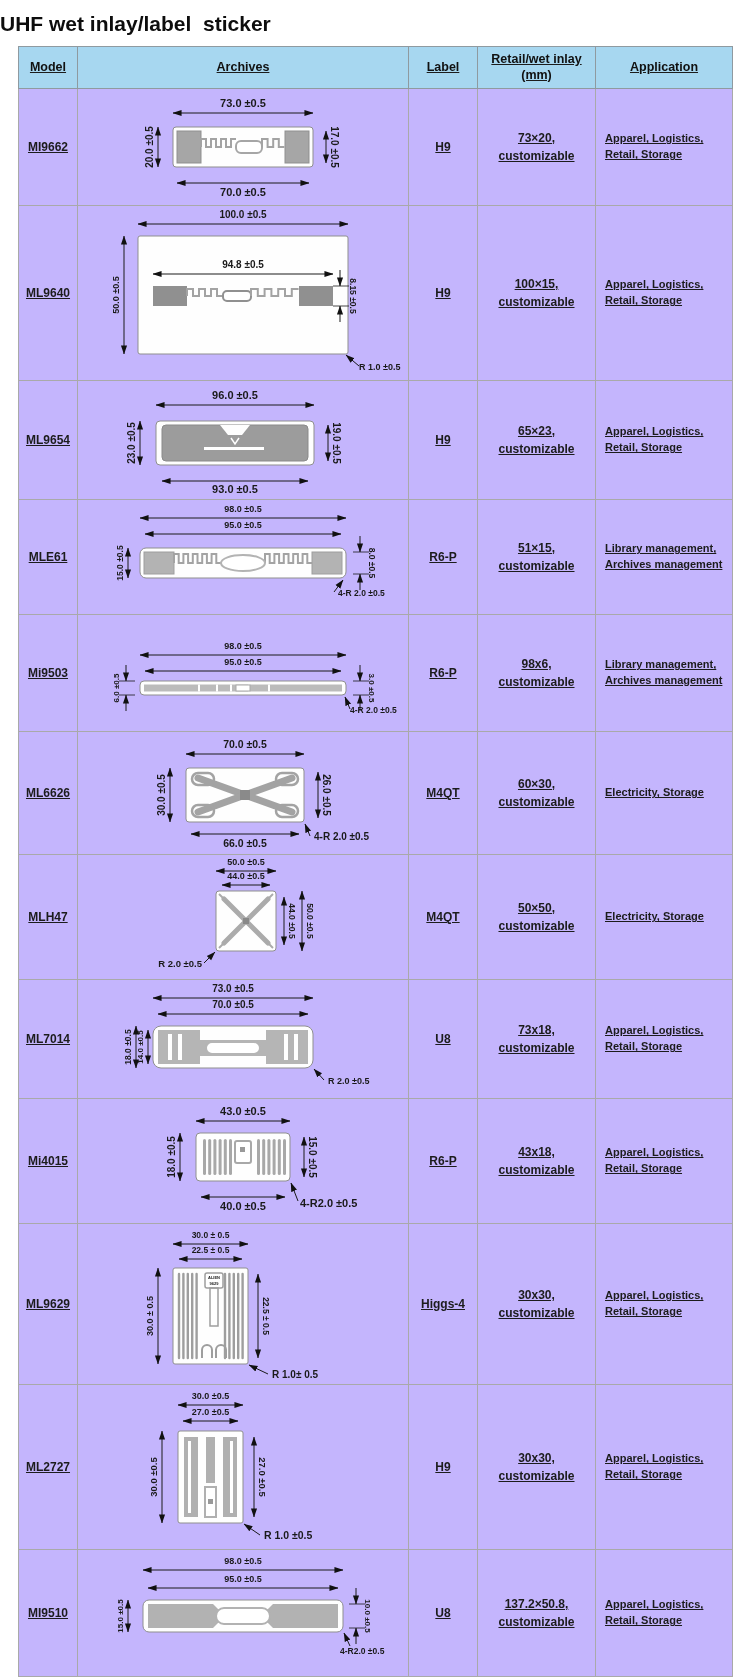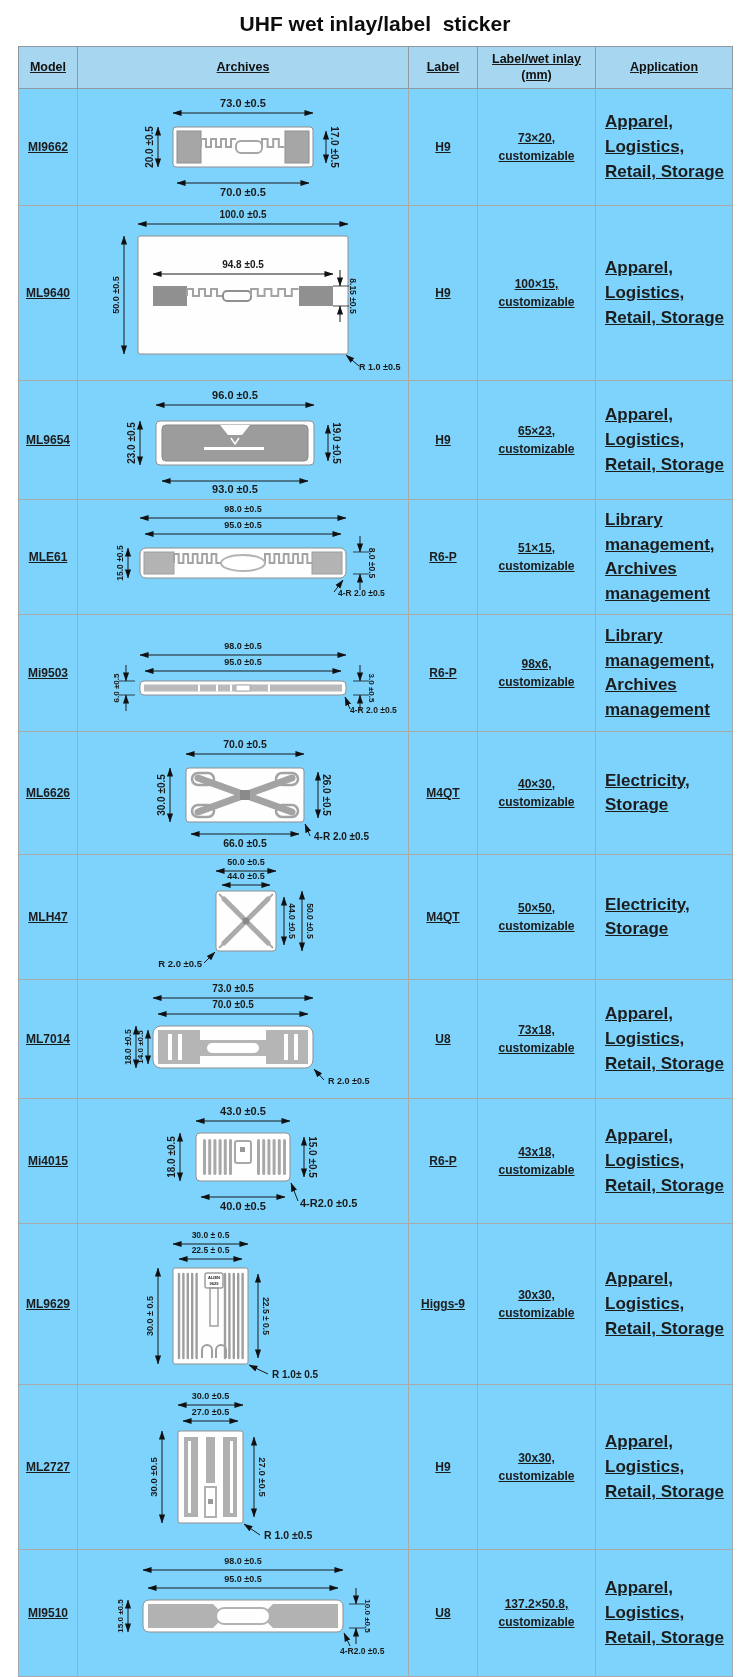--- a/index.html
+++ b/index.html
@@ -1,23 +1,23 @@
 <!DOCTYPE html>
 <html style="--hdr: #a7d7f0;"><head>
 <meta charset="utf-8">
 <style>
   html,body{margin:0;padding:0;background:#ffffff;}
   body{width:750px;font-family:"Liberation Sans",sans-serif;color:#1c1c1c;}
-  .title{text-align:center;font-weight:bold;font-size:21px;padding:12px 0 10px 0;white-space:pre;color:#0d0d0d;}
+  .title{text-align:left;font-weight:bold;font-size:21px;padding:12px 0 10px 0;white-space:pre;color:#0d0d0d;}
   table{border-collapse:collapse;table-layout:fixed;margin-left:18px;width:714px;text-decoration:underline;}
   th{background:var(--hdr,#a7d7f0);border:1px solid #8f9aa0;font-size:12.5px;line-height:1.25;padding:5px 2px;color:#111;}
-  td{border:1px solid #a9a9a9;text-align:center;vertical-align:middle;font-size:12px;font-weight:bold;background:#7dd3fc;}
+  td{border:1px solid #a9a9a9;text-align:center;vertical-align:middle;font-size:12px;font-weight:bold;background:#c4b5fd;}
   td.c-ant{padding:4px 0;}
   td.c-label{line-height:1.55;padding:0 4px;margin-top:33px;}
-  td.c-app{text-align:left;padding:0 4px 0 9px;font-size:17px;line-height:1.45;}
+  td.c-app{text-align:left;padding:0 4px 0 9px;font-size:11px;line-height:1.45;}
   svg.diag{display:block;margin:0 auto;}
   svg text{font-family:"Liberation Sans",sans-serif;fill:#1a1a1a;}
 </style>
 </head>
 <body>
 
 <svg width="0" height="0" style="position:absolute" aria-hidden="true">
   <defs>
     <marker id="ah" viewBox="0 0 10 10" refX="9.5" refY="5" markerWidth="9" markerHeight="9" orient="auto-start-reverse">
       <path d="M0,1.6 L10,5 L0,8.4 z" fill="#111"></path>
@@ -34,21 +34,21 @@
       <col style="width:69px">
       <col style="width:118px">
       <col style="width:137px">
     </colgroup>
   <thead>
     <tr>
       <th>Model</th>
       <th>Archives</th>
       <th>Label</th>
       <th>
-          <div>Label/wet inlay</div>
+          <div>Retail/wet inlay</div>
           <div>(mm)</div>
         </th>
       <th>Application</th>
     </tr>
   </thead>
   <tbody id="tbody">
       <tr>
         <td class="c-model">MI9662</td>
         <td class="c-ant">
           <svg class="diag" width="330" height="108">
@@ -221,21 +221,21 @@
             <line x1="92" y1="32" x2="92" y2="86" stroke="#1a1a1a" stroke-width="1" marker-start="url(#ah)" marker-end="url(#ah)"></line>
             <text x="87" y="59" text-anchor="middle" font-size="10" transform="rotate(-90 87 59)">30.0 ±0.5</text>
             <line x1="240" y1="36" x2="240" y2="82" stroke="#1a1a1a" stroke-width="1" marker-start="url(#ah)" marker-end="url(#ah)"></line>
             <text x="245" y="59" text-anchor="middle" font-size="10" transform="rotate(90 245 59)">26.0 ±0.5</text>
             <line x1="232" y1="100" x2="227" y2="88" stroke="#1a1a1a" stroke-width="1" marker-end="url(#ah)"></line>
             <text x="236" y="104" text-anchor="start" font-size="10">4-R 2.0 ±0.5</text>
           </svg>
         </td>
         <td class="c-chip">M4QT</td>
         <td class="c-label">
-          <div>40×30,</div>
+          <div>60×30,</div>
           <div>customizable</div>
         </td>
         <td class="c-app">Electricity, Storage</td>
       </tr>
       <tr>
         <td class="c-model">MLH47</td>
         <td class="c-ant">
           <svg class="diag" width="330" height="116">
             <line x1="138" y1="12" x2="198" y2="12" stroke="#1a1a1a" stroke-width="1" marker-start="url(#ah)" marker-end="url(#ah)"></line>
             <text x="168" y="6" text-anchor="middle" font-size="9">50.0 ±0.5</text>
@@ -359,21 +359,21 @@
             <rect x="132" y="60" width="8" height="38" fill="none" stroke="#9e9e9e" stroke-width="1.5"></rect>
             <path d="M124,130 v-8 a5,5 0 0 1 10,0 v8 m4,0 v-8 a5,5 0 0 1 10,0 v8" fill="none" stroke="#9e9e9e" stroke-width="2"></path>
             <line x1="80" y1="40" x2="80" y2="136" stroke="#1a1a1a" stroke-width="1" marker-start="url(#ah)" marker-end="url(#ah)"></line>
             <text x="75" y="88" text-anchor="middle" font-size="9" transform="rotate(-90 75 88)">30.0 ± 0.5</text>
             <line x1="180" y1="46" x2="180" y2="130" stroke="#1a1a1a" stroke-width="1" marker-start="url(#ah)" marker-end="url(#ah)"></line>
             <text x="185" y="88" text-anchor="middle" font-size="8.5" transform="rotate(90 185 88)">22.5 ± 0.5</text>
             <line x1="190" y1="146" x2="171" y2="137" stroke="#1a1a1a" stroke-width="1" marker-end="url(#ah)"></line>
             <text x="194" y="150" text-anchor="start" font-size="10">R 1.0± 0.5</text>
           </svg>
         </td>
-        <td class="c-chip">Higgs-9</td>
+        <td class="c-chip">Higgs-4</td>
         <td class="c-label">
           <div>30x30,</div>
           <div>customizable</div>
         </td>
         <td class="c-app">Apparel, Logistics, Retail, Storage</td>
       </tr>
       <tr>
         <td class="c-model">ML2727</td>
         <td class="c-ant">
           <svg class="diag" width="330" height="156">

